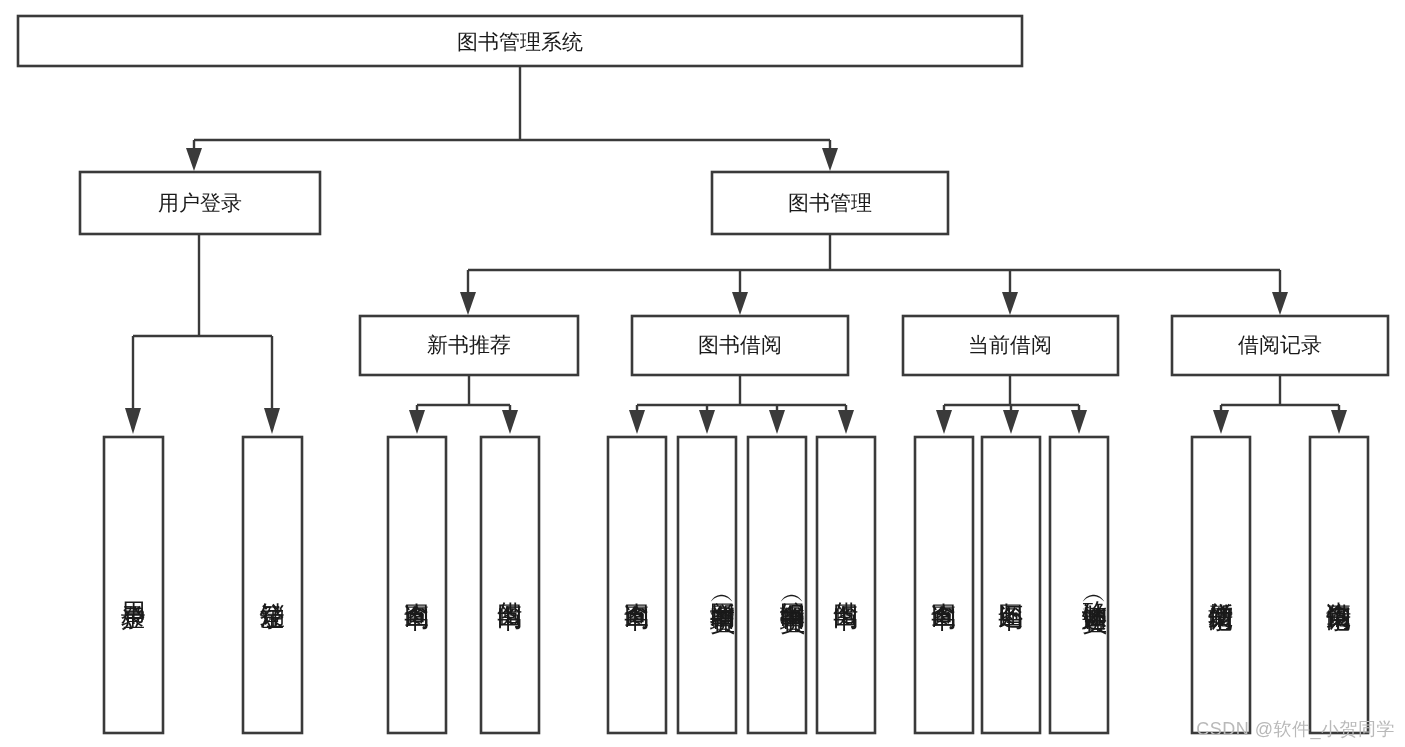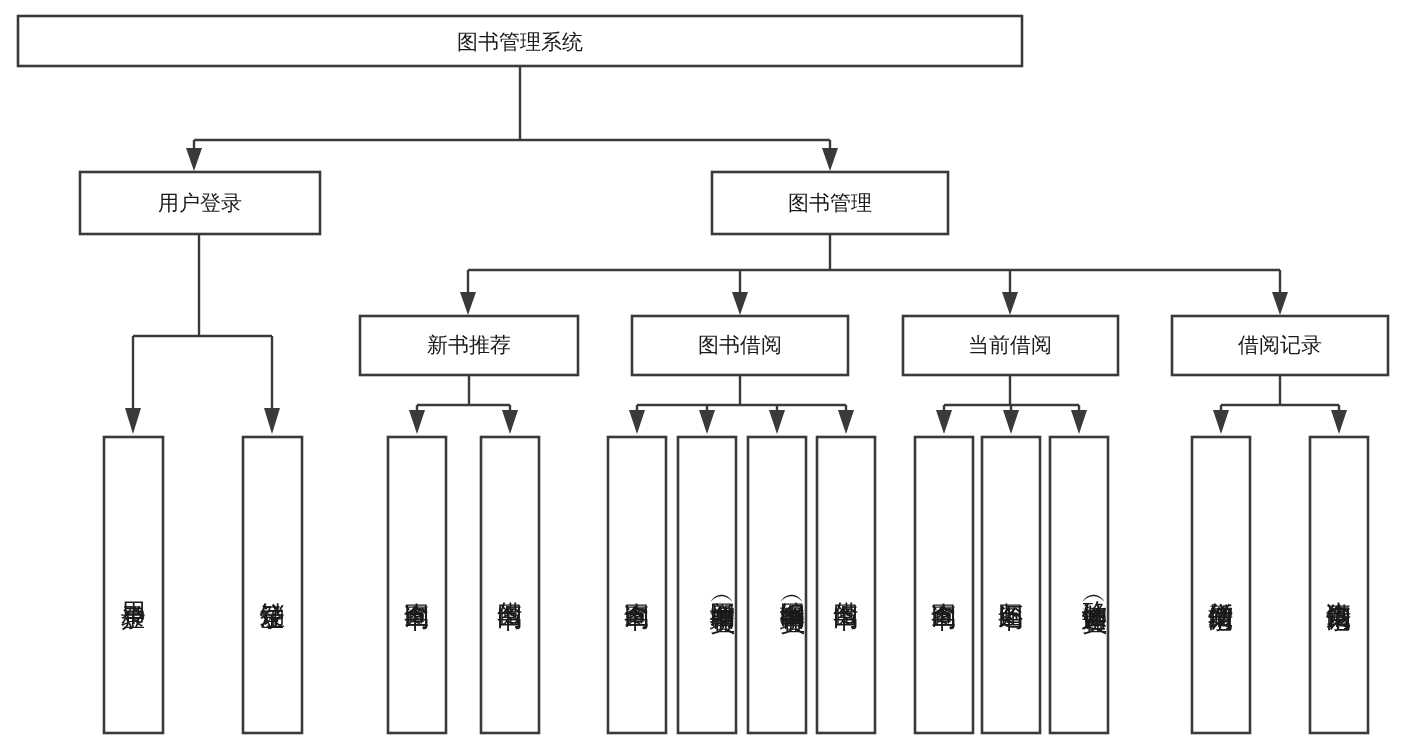--- a/index.html
+++ b/index.html
@@ -215,13 +215,14 @@
   <div class="vert-label" style="left:748px; top:443px; width:58px; height:290px; align-items:flex-start;">编辑图书（管理员）</div>
   <div class="vert-label" style="left:817px; top:437px; width:58px; height:296px;">借阅图书</div>
 
   <div class="vert-label" style="left:915px; top:437px; width:58px; height:296px;">查询图书</div>
   <div class="vert-label" style="left:982px; top:437px; width:58px; height:296px;">归还图书</div>
   <div class="vert-label" style="left:1050px; top:443px; width:58px; height:290px; align-items:flex-start;">确认归还（管理员）</div>
 
   <div class="vert-label" style="left:1192px; top:437px; width:58px; height:296px;">新增借阅记录</div>
   <div class="vert-label" style="left:1310px; top:437px; width:58px; height:296px;">查询借阅记录</div>
 
+  <div class="watermark">CSDN @软件_小贺同学</div>
 </div>
 
 </body></html>

